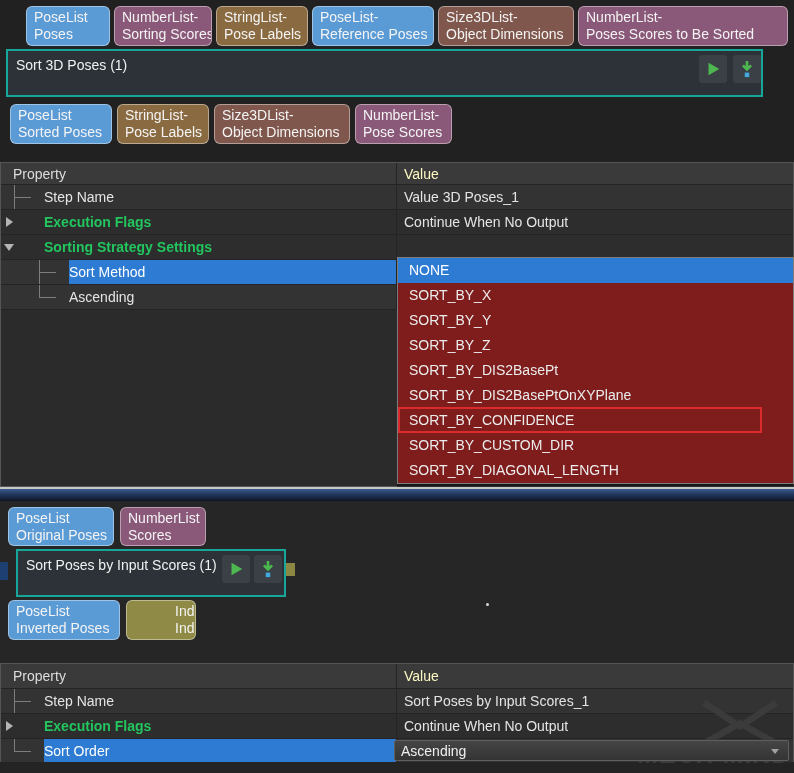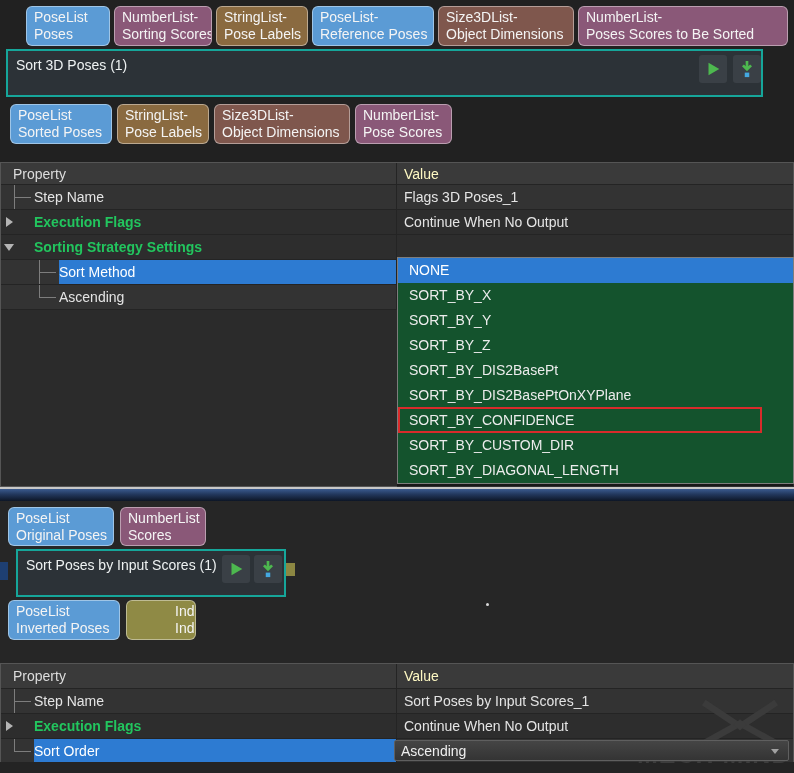--- a/index.html
+++ b/index.html
@@ -52,41 +52,41 @@
   .thead{display:flex;background:#3a3a3a;border-bottom:1px solid #242424;flex:none;justify-content:space-between;}
   .ptable-top .thead{height:21px;}
   .ptable-bottom .thead{height:24px;}
   .th-prop{width:396px;box-sizing:border-box;border-right:1px solid #242424;
            display:flex;align-items:center;padding-left:12px;color:#dddddd;}
   .th-val{flex:1;display:flex;align-items:center;padding-left:7px;color:#fef9c3;}
   .trow{display:flex;height:24px;flex:none;border-bottom:1px solid #242424;background:#333333;}
   .trow.cat{background:#2d2d2d;}
   .tprop{width:396px;box-sizing:border-box;border-right:1px solid #242424;display:flex;align-items:stretch;}
   .tval{flex:1;display:flex;align-items:center;padding-left:7px;color:#e4e4e4;position:relative;}
-  .plabel-wrap{flex:1;display:flex;align-items:center;color:#e4e4e4;}
+  .plabel-wrap{flex:1;display:flex;align-items:center;color:#e4e4e4;margin-left:10px;}
   .plabel-wrap.selected{background:#2d7bd2;color:#ffffff;}
   .bold-label{font-weight:bold;color:#22c55e;}
   .trest{flex:1;background:#2b2b2b;}
   
   .branch{position:relative;flex:none;align-self:stretch;}
   .branch.w1{width:33px;}
   .branch.w2{width:58px;}
   .branch .vfull{position:absolute;left:13px;top:0;bottom:0;border-left:1px solid #7d7d7d;}
   .branch.w2 .vfull{left:38px;}
   .branch .vhalf{position:absolute;left:13px;top:0;height:50%;border-left:1px solid #7d7d7d;}
   .branch.w2 .vhalf{left:38px;}
   .branch .hline{position:absolute;left:13px;right:3px;top:50%;border-top:1px solid #7d7d7d;}
   .branch.w2 .hline{left:38px;}
   .tri-collapsed{position:absolute;left:5px;top:50%;margin-top:-5px;width:0;height:0;
                  border-left:7px solid #b4b4b4;border-top:5px solid transparent;border-bottom:5px solid transparent;}
   .tri-expanded{position:absolute;left:3px;top:50%;margin-top:-3px;width:0;height:0;
                 border-top:7px solid #b4b4b4;border-left:5px solid transparent;border-right:5px solid transparent;}
   
   .dropdown{position:absolute;left:397px;top:257px;width:397px;box-sizing:border-box;
-            background:#14532d;border:1px solid #7d7d7d;z-index:5;box-shadow:0 3px 0 rgba(0,0,0,0.45);}
+            background:#7f1d1d;border:1px solid #7d7d7d;z-index:5;box-shadow:0 3px 0 rgba(0,0,0,0.45);}
   .dd-item{height:25px;line-height:25px;padding-left:11px;font-size:14px;color:#ececec;white-space:nowrap;}
   .dd-item.selected{background:#2d7bd2;color:#ffffff;}
   .annotation-box{position:absolute;left:398px;top:407px;width:364px;height:26px;box-sizing:border-box;
                   border:2px solid #d92b2b;z-index:6;}
   
   .combobox{position:absolute;left:-3px;right:4px;top:1px;bottom:2px;box-sizing:border-box;z-index:3;
             background:linear-gradient(180deg,#454545,#343434);border:1px solid #5f5f5f;border-radius:2px;
             display:flex;align-items:center;padding-left:6px;color:#efefef;}
   .combo-arrow{position:absolute;right:9px;top:50%;margin-top:-2px;width:0;height:0;
                border-top:5px solid #a2a2a2;border-left:4px solid transparent;border-right:4px solid transparent;}
@@ -173,21 +173,21 @@
     <div class="trow">
       <div class="tprop">
         <div class="branch w1">
             <div class="vfull"></div>
             <div class="hline"></div>
           </div>
         <div class="plabel-wrap">
             <span>Step Name</span>
           </div>
       </div>
-      <div class="tval">Flags 3D Poses_1</div>
+      <div class="tval">Value 3D Poses_1</div>
     </div>
     <div class="trow cat">
       <div class="tprop">
         <div class="branch w1">
             <div class="tri-collapsed"></div>
           </div>
         <div class="plabel-wrap">
             <span class="bold-label">Execution Flags</span>
           </div>
       </div>

